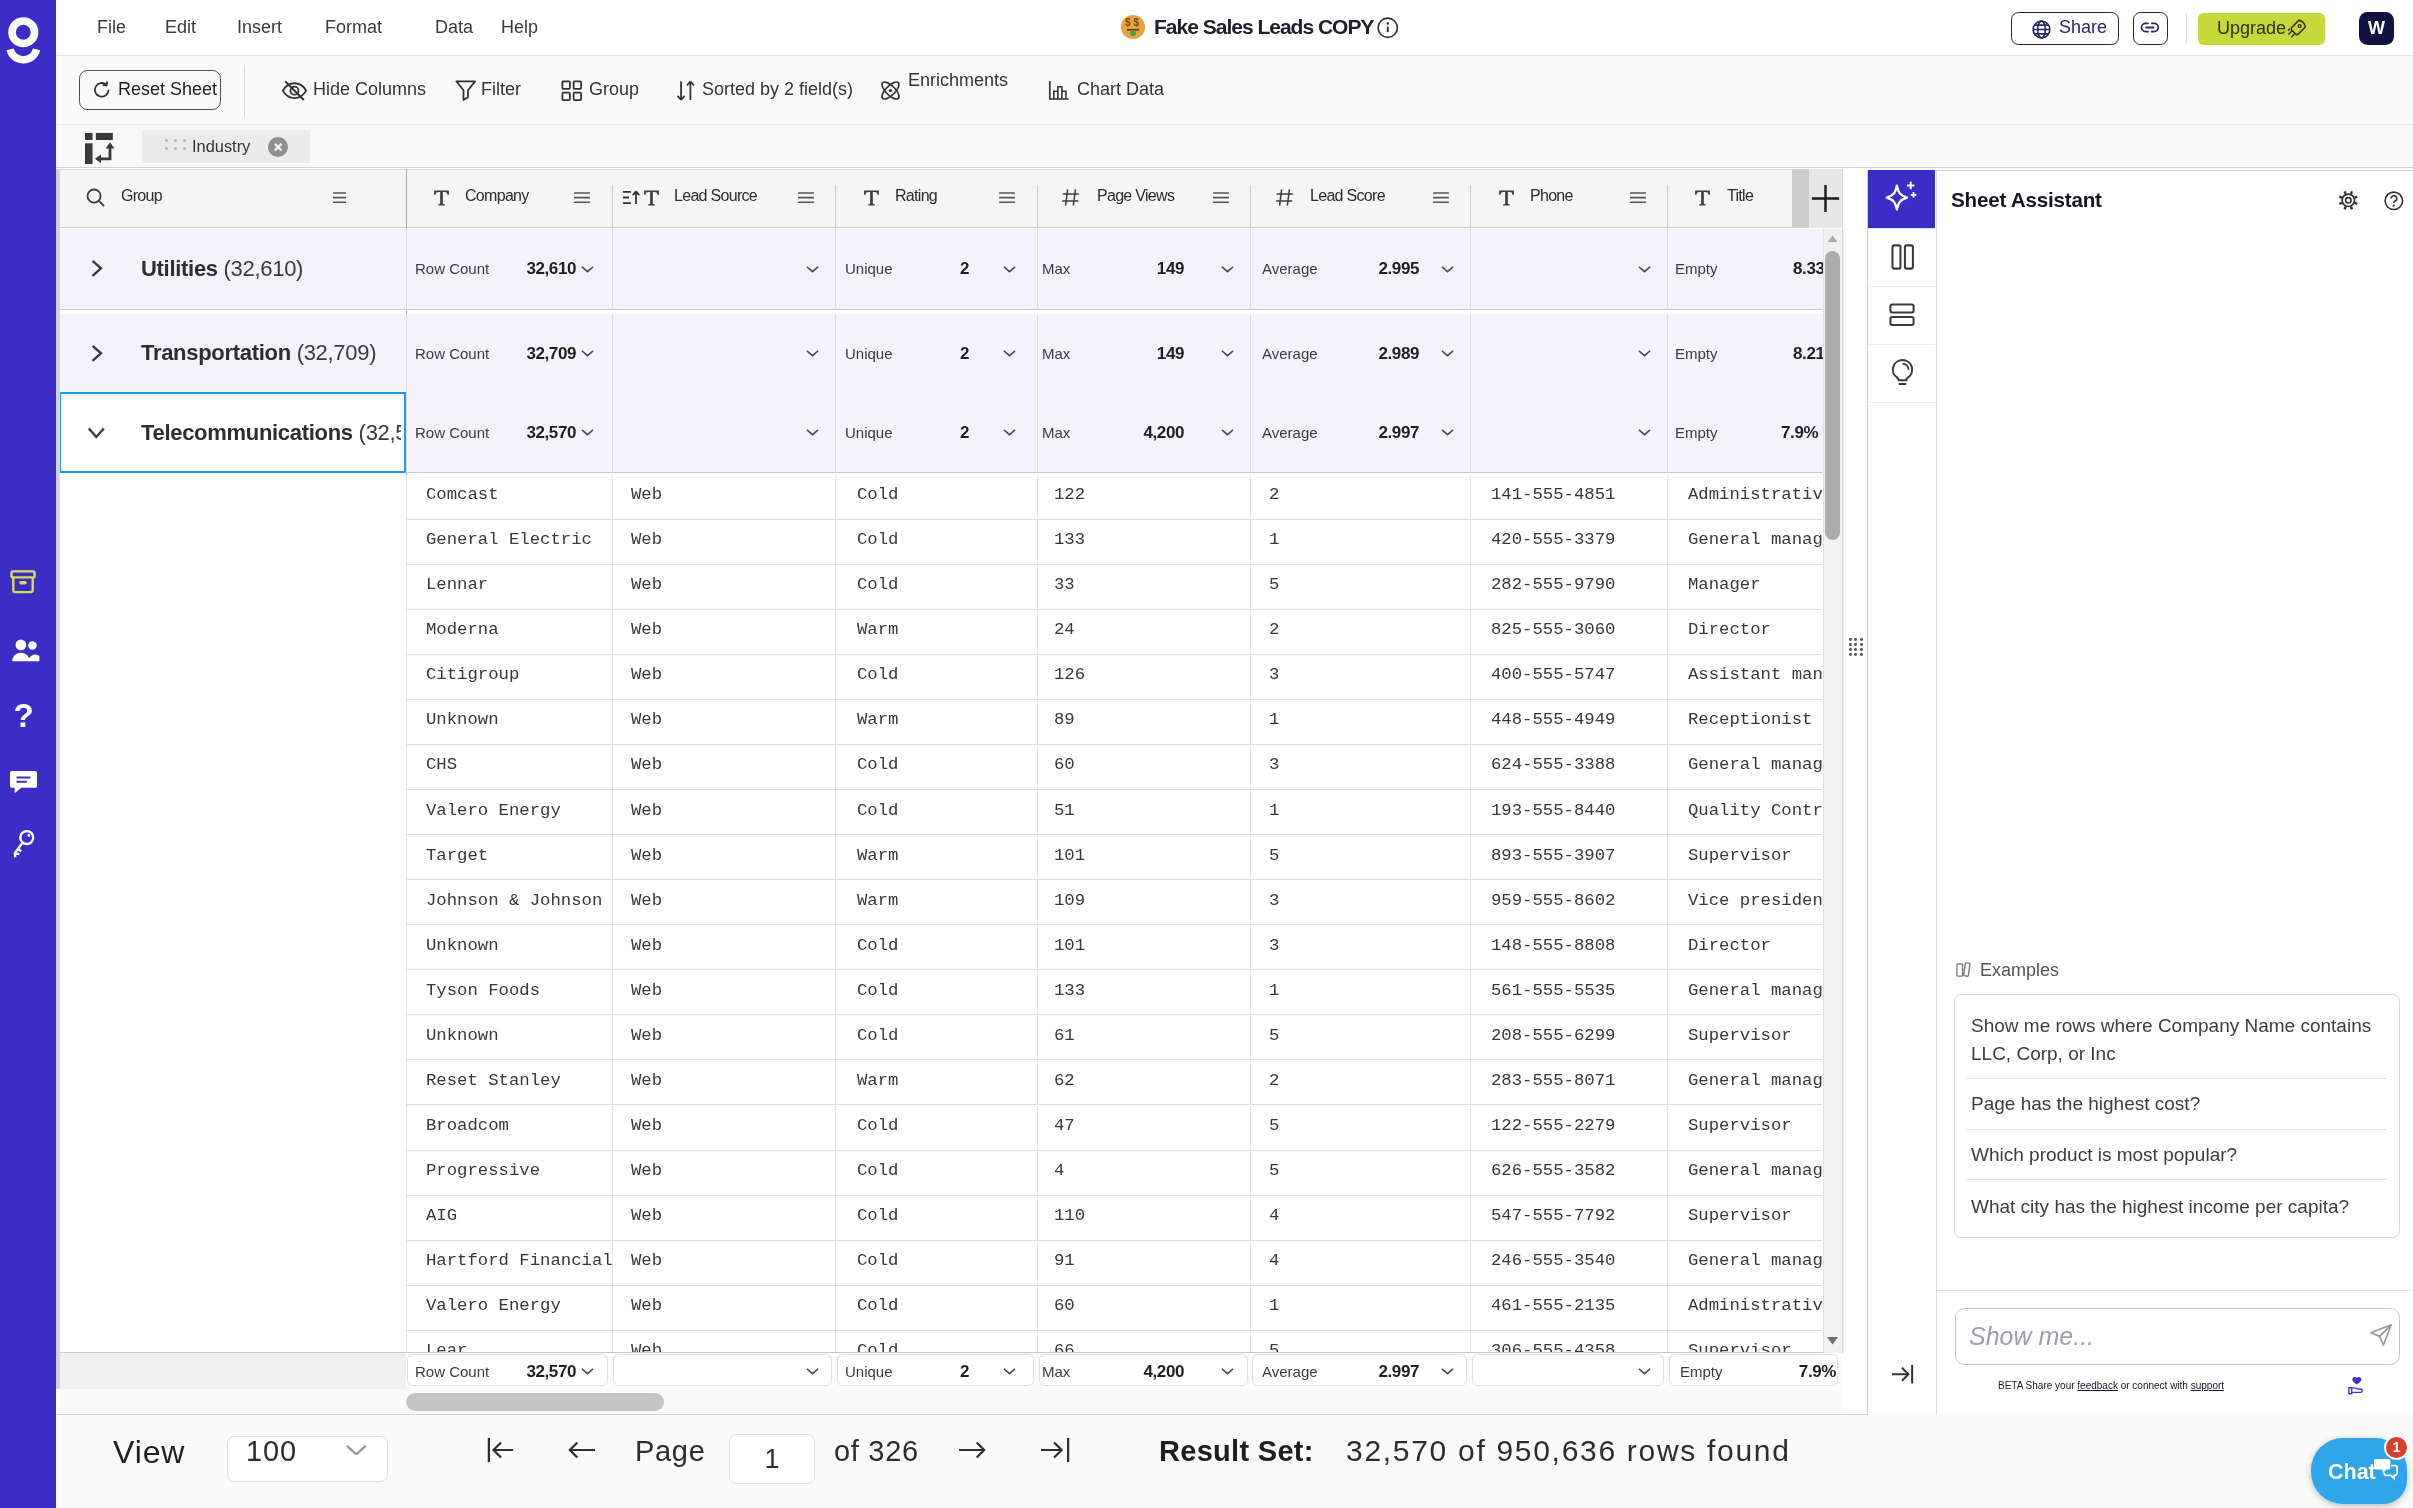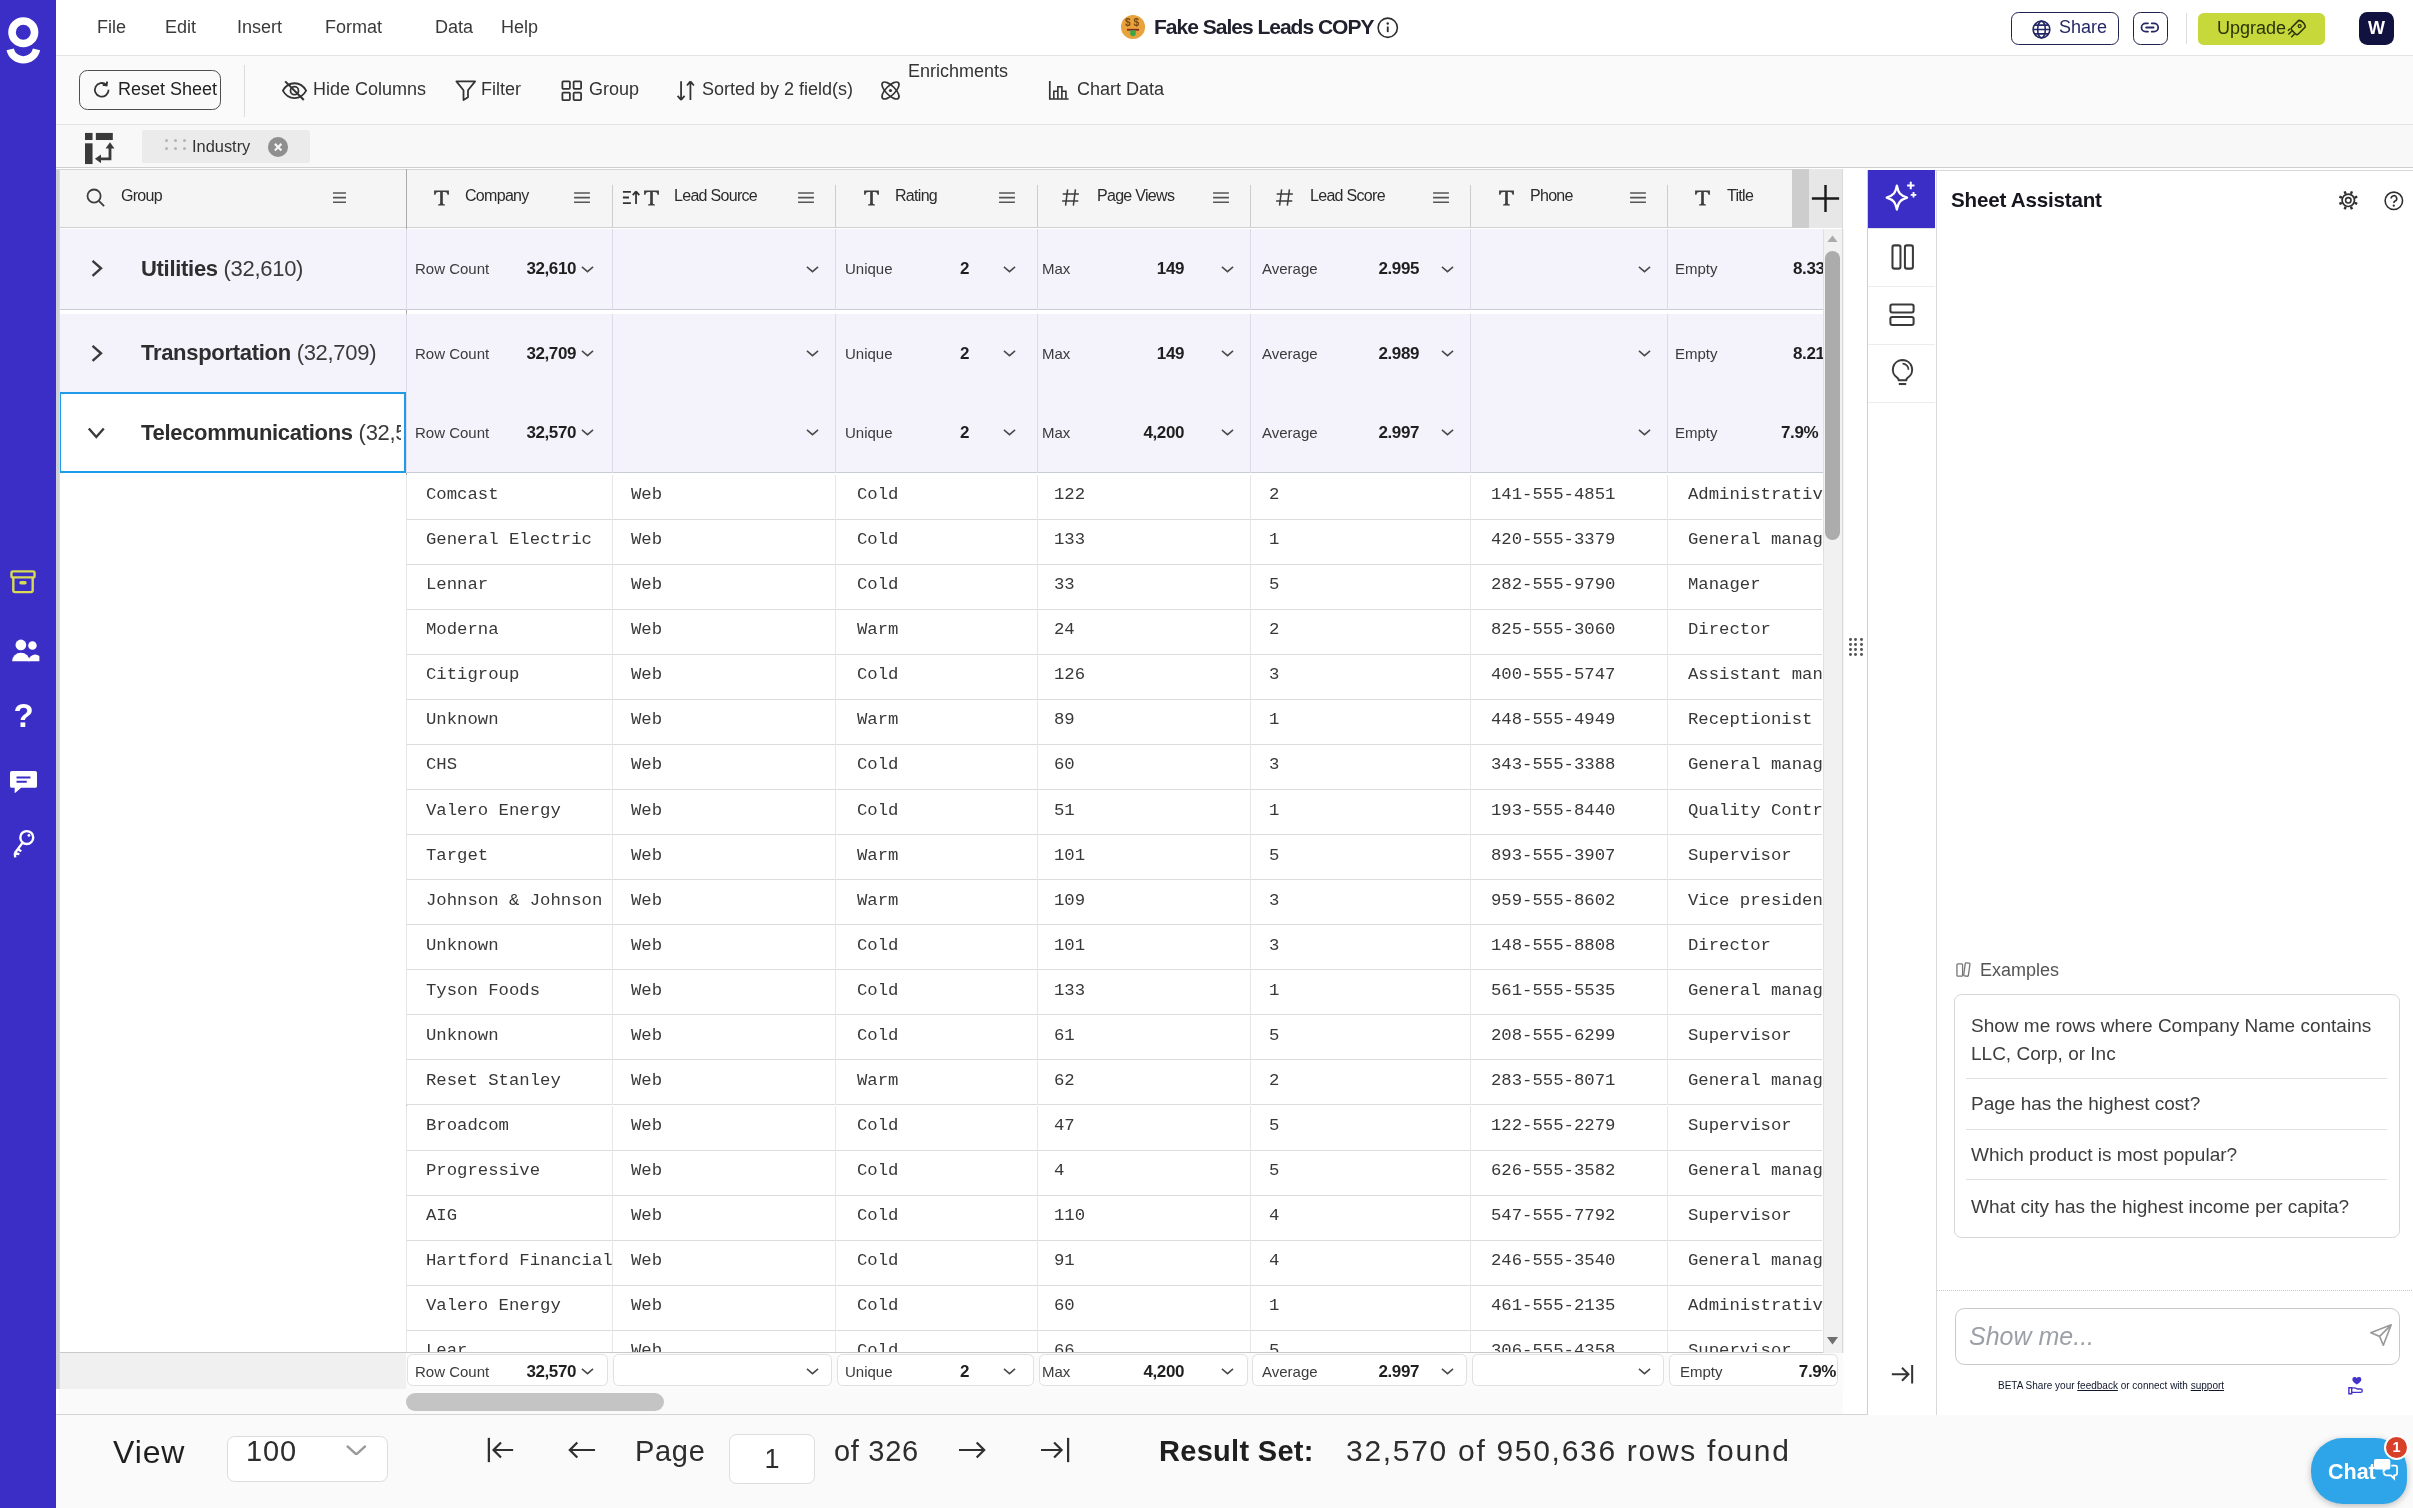--- a/index.html
+++ b/index.html
@@ -114,21 +114,21 @@
 <svg class="abs" style="left:675px;top:79px" width="21.5" height="23.4" viewBox="0 0 23 25">
 <path d="M6.5 2.5 V21 M6.5 22.5 L2.8 18 M6.5 22.5 L10.2 18" fill="none" stroke="#333" stroke-width="1.9"></path>
 <path d="M16.5 22.5 V4 M16.5 2.5 L12.8 7 M16.5 2.5 L20.2 7" fill="none" stroke="#333" stroke-width="1.9"></path>
 </svg>
 <span class="tbt" style="left:702px;top:56px;height:68px;line-height:67px">Sorted by 2 field(s)</span>
 <svg class="abs" style="left:878px;top:78px" width="25" height="25" viewBox="0 0 27 27">
 <ellipse cx="13.5" cy="13.5" rx="12" ry="5" fill="none" stroke="#333" stroke-width="1.8" transform="rotate(45 13.5 13.5)"></ellipse>
 <ellipse cx="13.5" cy="13.5" rx="12" ry="5" fill="none" stroke="#333" stroke-width="1.8" transform="rotate(-45 13.5 13.5)"></ellipse>
 <circle cx="13.5" cy="13.5" r="1.7" fill="#333"></circle>
 </svg>
-<span class="tbt" style="left:908px;top:38px;height:68px;line-height:67px">Enrichments</span>
+<span class="tbt" style="left:908px;top:47px;height:68px;line-height:67px">Enrichments</span>
 <svg class="abs" style="left:1048px;top:80px" width="21.5" height="20.6" viewBox="0 0 24 23">
 <path d="M2 1 V21.2 H23" fill="none" stroke="#333" stroke-width="1.9"></path>
 <path d="M6.5 21 V12.5 H11 V21 M11 21 V7.5 H15.5 V21 M15.5 21 V12.5 H20 V21" fill="none" stroke="#333" stroke-width="1.8"></path>
 </svg>
 <span class="tbt" style="left:1077px;top:56px;height:68px;line-height:67px">Chart Data</span>
 <svg class="abs" style="left:85px;top:132px" width="33" height="33" viewBox="0 0 35 35">
 <rect x="0" y="1" width="8" height="7.5" fill="#3a3a3a"></rect>
 <rect x="11.5" y="1" width="18" height="7.5" fill="#3a3a3a"></rect>
 <rect x="0" y="12" width="8" height="22" fill="#3a3a3a"></rect>
 <path d="M15 28.5 H26.5 V16.5" fill="none" stroke="#3a3a3a" stroke-width="3"></path>
@@ -437,21 +437,21 @@
 <div class="abs" style="left:835px;top:745px;width:0.9px;height:45px;background:#e7e7e7"></div>
 <div class="abs" style="left:1037px;top:745px;width:0.9px;height:45px;background:#e7e7e7"></div>
 <div class="abs" style="left:1250px;top:745px;width:0.9px;height:45px;background:#e7e7e7"></div>
 <div class="abs" style="left:1470px;top:745px;width:0.9px;height:45px;background:#e7e7e7"></div>
 <div class="abs" style="left:1667px;top:745px;width:0.9px;height:45px;background:#e7e7e7"></div>
 <span class="dcell" style="left:426px;top:755px">CHS</span>
 <span class="dcell" style="left:631px;top:755px">Web</span>
 <span class="dcell" style="left:857px;top:755px">Cold</span>
 <span class="dcell" style="left:1054px;top:755px">60</span>
 <span class="dcell" style="left:1269px;top:755px">3</span>
-<span class="dcell" style="left:1491px;top:755px">343-555-3388</span>
+<span class="dcell" style="left:1491px;top:755px">624-555-3388</span>
 <span class="dcell" style="left:1688px;top:755px">General manag</span>
 <div class="abs" style="left:406px;top:790px;width:1416px;height:45px;border-bottom:0.9px solid #dcdcdc;box-sizing:border-box;background:#fff"></div>
 <div class="abs" style="left:406px;top:790px;width:0.9px;height:45px;background:#e7e7e7"></div>
 <div class="abs" style="left:612px;top:790px;width:0.9px;height:45px;background:#e7e7e7"></div>
 <div class="abs" style="left:835px;top:790px;width:0.9px;height:45px;background:#e7e7e7"></div>
 <div class="abs" style="left:1037px;top:790px;width:0.9px;height:45px;background:#e7e7e7"></div>
 <div class="abs" style="left:1250px;top:790px;width:0.9px;height:45px;background:#e7e7e7"></div>
 <div class="abs" style="left:1470px;top:790px;width:0.9px;height:45px;background:#e7e7e7"></div>
 <div class="abs" style="left:1667px;top:790px;width:0.9px;height:45px;background:#e7e7e7"></div>
 <span class="dcell" style="left:426px;top:801px">Valero Energy</span>

